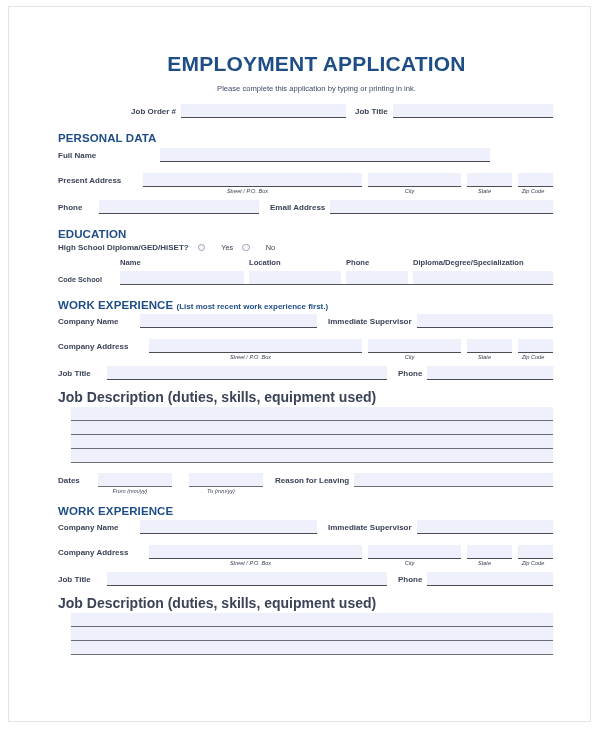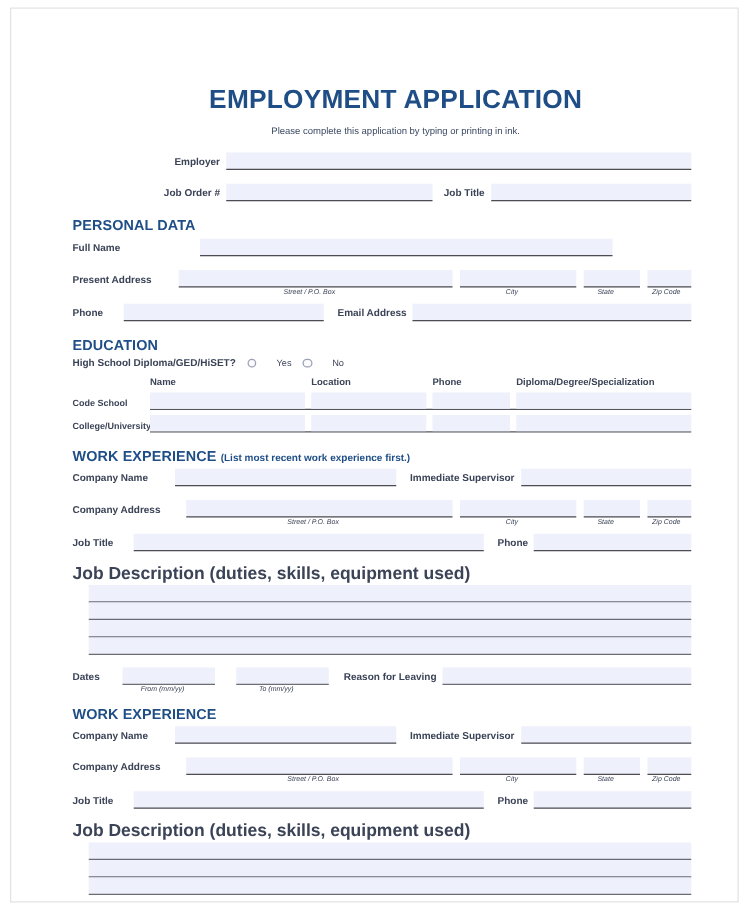--- a/index.html
+++ b/index.html
@@ -20,21 +20,21 @@
     width: 583px;
     height: 716px;
     background: #ffffff;
     border: 1px solid #e3e3e3;
     box-sizing: border-box;
     overflow: hidden;
   }
   .inner {
     position: absolute;
     left: 49px;
-    top: 61px;
+    top: 45px;
     width: 495px;
   }
 
   
   .title {
     text-align: center;
     color: #1f4e87;
     font-size: 21px;
     font-weight: bold;
     letter-spacing: 0.2px;
@@ -212,24 +212,20 @@
 </style>
 </head>
 <body>
 
 <div class="page">
 <div class="inner">
 
   <div class="title">EMPLOYMENT APPLICATION</div>
   <div class="subtitle">Please complete this application by typing or printing in ink.</div>
 
-  <div class="row" style="margin-top:13px;">
-    <div class="lbl right" style="width:118px;">Employer</div>
-    <div class="fld"></div>
-  </div>
 
   <div class="row">
     <div class="lbl right" style="width:118px;">Job Order #</div>
     <div class="fld" style="flex:0 0 165px;"></div>
     <div class="lbl" style="padding-left:9px;">Job Title</div>
     <div class="fld"></div>
   </div>
 
   <div class="sect">PERSONAL DATA</div>
 
@@ -297,32 +293,20 @@
       <div class="edu-cell" style="flex:0 0 124px;"></div>
       <div class="edu-gap"></div>
       <div class="edu-cell" style="flex:0 0 92px;"></div>
       <div class="edu-gap"></div>
       <div class="edu-cell" style="flex:0 0 62px;"></div>
       <div class="edu-gap"></div>
       <div class="edu-cell" style="flex:1;"></div>
     </div>
   </div>
 
-  <div class="edu-row">
-    <div class="rl">College/University</div>
-    <div class="edu-cells">
-      <div class="edu-cell" style="flex:0 0 124px;"></div>
-      <div class="edu-gap"></div>
-      <div class="edu-cell" style="flex:0 0 92px;"></div>
-      <div class="edu-gap"></div>
-      <div class="edu-cell" style="flex:0 0 62px;"></div>
-      <div class="edu-gap"></div>
-      <div class="edu-cell" style="flex:1;"></div>
-    </div>
-  </div>
 
 
   <div class="sect"><span>WORK EXPERIENCE</span> <span class="note">(List most recent work experience first.)</span></div>
 
   <div class="row" style="margin-top:3px;">
     <div class="lbl" style="width:77px;">Company Name</div>
     <div class="fld" style="flex:0 0 177px;"></div>
     <div class="lbl" style="padding-left:11px;">Immediate Supervisor</div>
     <div class="fld" style="flex:1;"></div>
   </div>

